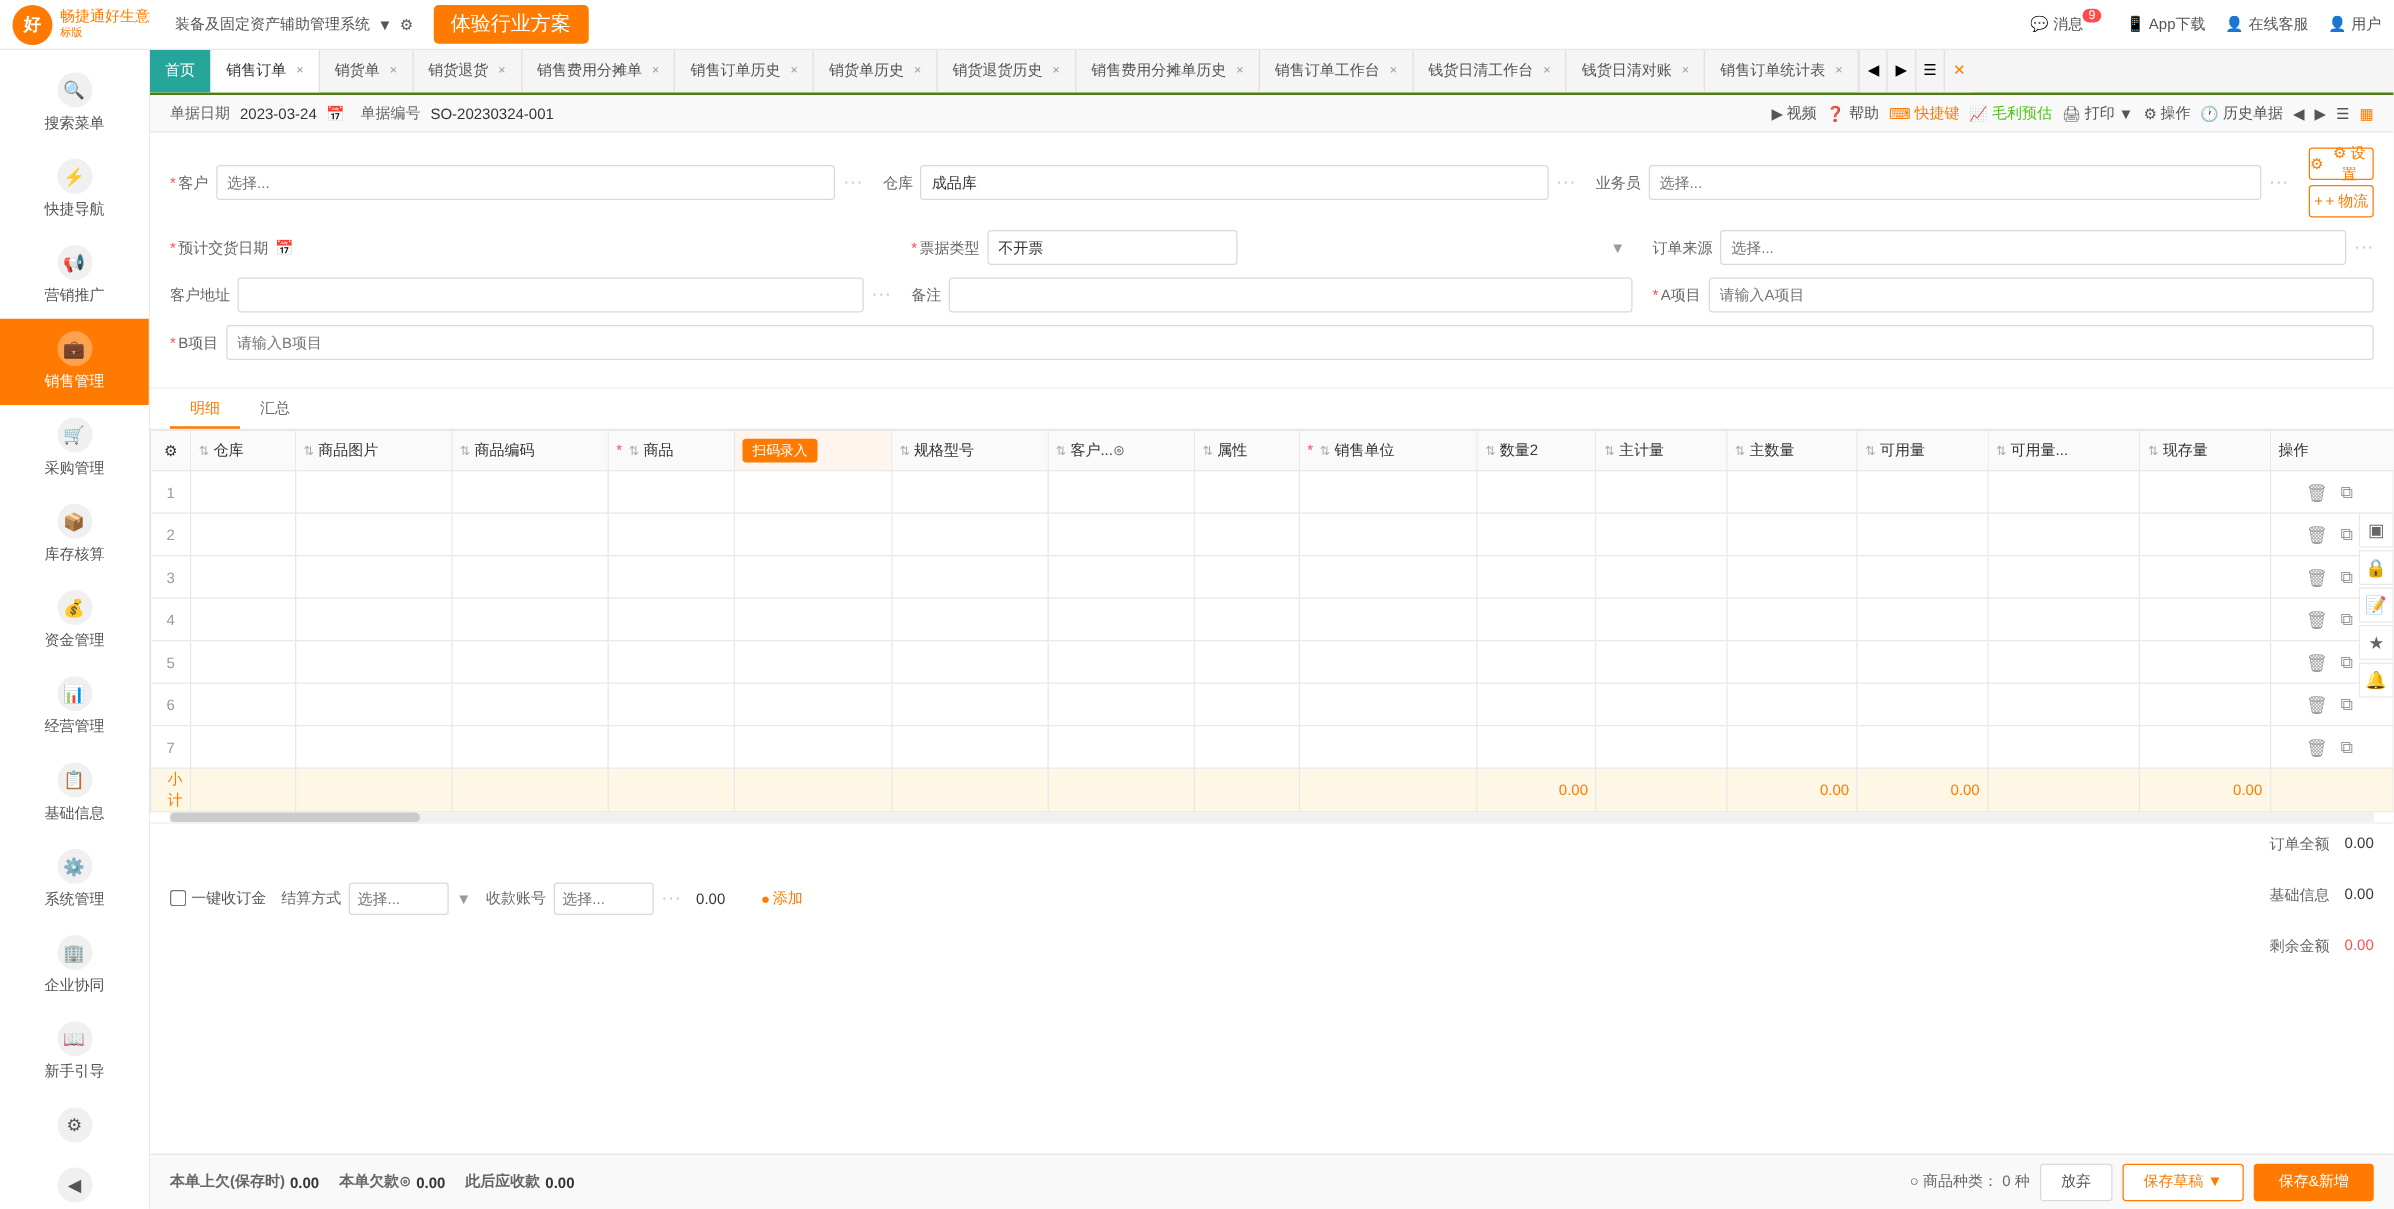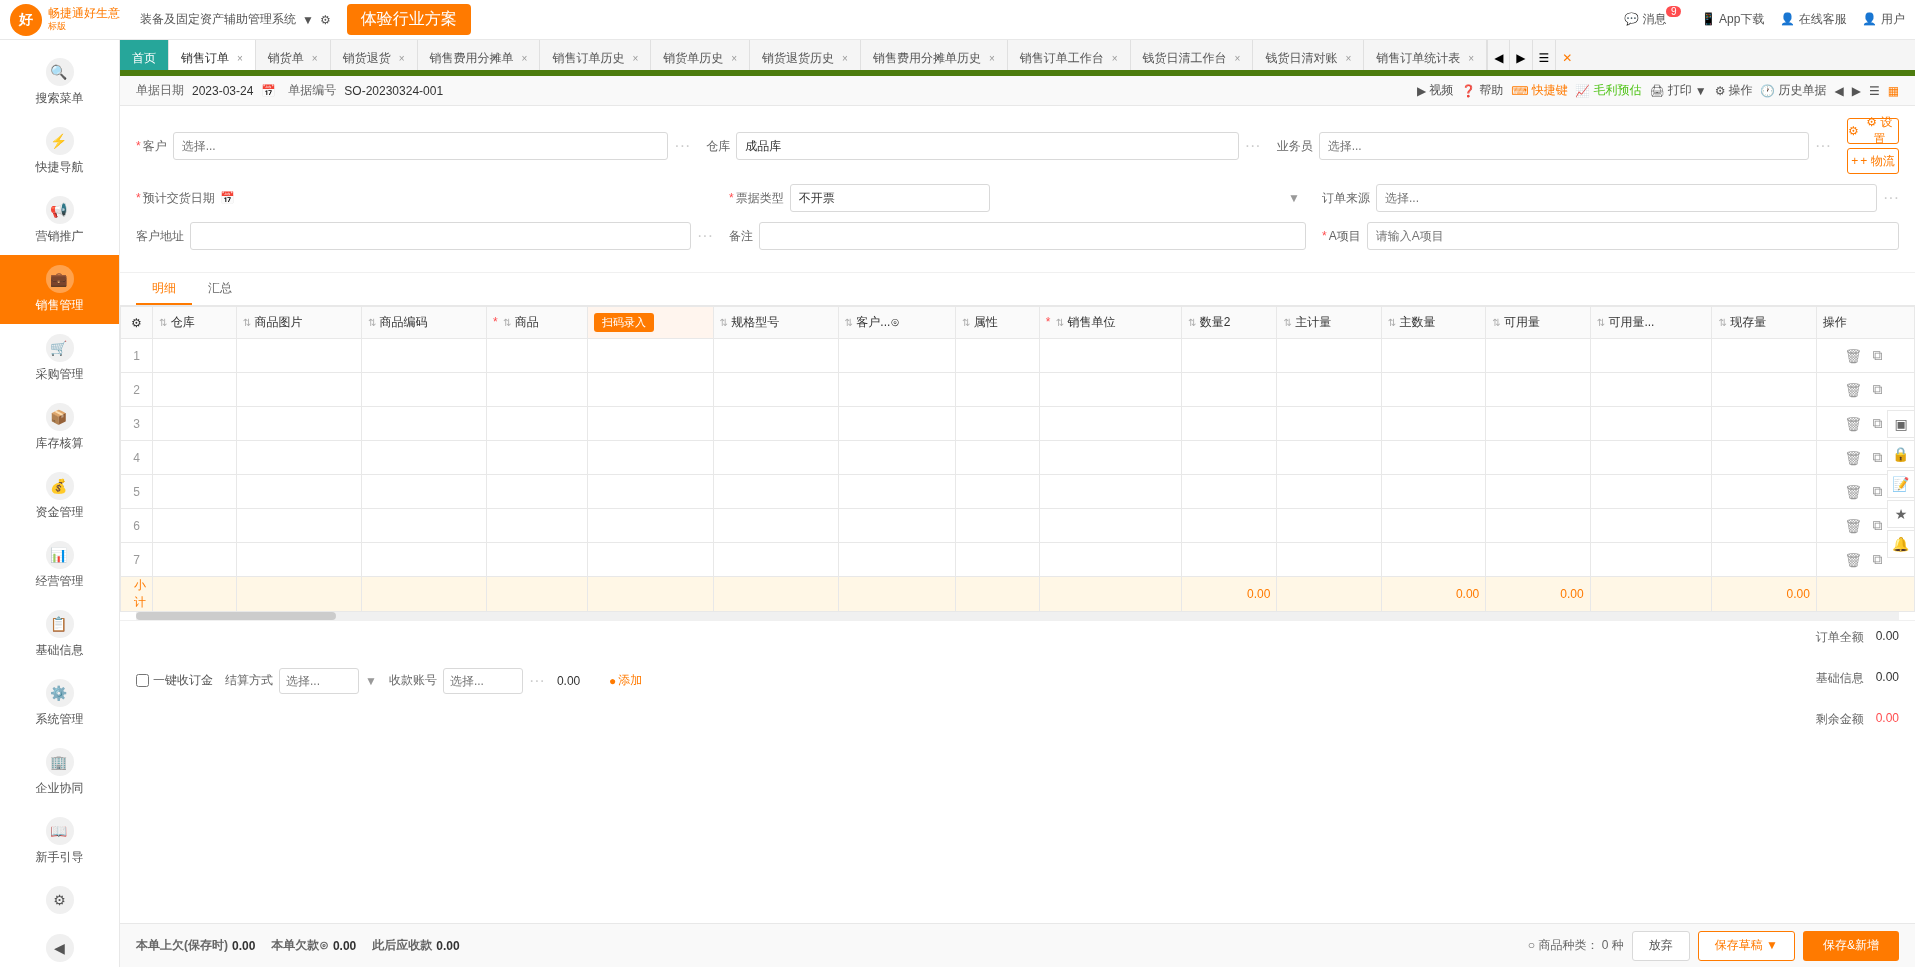--- a/index.html
+++ b/index.html
@@ -126,22 +126,22 @@
       display: flex;
       flex-direction: column;
       overflow: hidden;
     }
 
     
     .tab-bar {
       height: 36px;
       background: #f5f5f5;
       display: flex;
-      align-items: flex-start;
-      border-bottom: 6px solid #4d7c0f;
+      align-items: flex-end;
+      border-bottom: 2px solid #4d7c0f;
       overflow-x: auto;
       flex-shrink: 0;
     }
     .tab-bar::-webkit-scrollbar { height: 0; }
     .tab-item {
       height: 36px;
       padding: 0 12px;
       display: flex;
       align-items: center;
       white-space: nowrap;
@@ -769,20 +769,26 @@
           <div class="form-field">
             <span class="field-label">备注</span>
             <input class="field-input" type="text" style="min-width: 300px;">
           </div>
           <div class="form-field">
             <span class="field-label required">A项目</span>
             <input class="field-input" type="text" style="min-width: 200px;" placeholder="请输入A项目">
           </div>
         </div>
 
+        <div class="form-row">
+          <div class="form-field">
+            <span class="field-label required">B项目</span>
+            <input class="field-input" type="text" style="min-width: 300px;" placeholder="请输入B项目">
+          </div>
+        </div>
       </div>
 
       <div class="form-tabs">
         <div class="form-tab active">
           <span>明细</span>
         </div>
         <div class="form-tab">
           <span>汇总</span>
         </div>
       </div>

